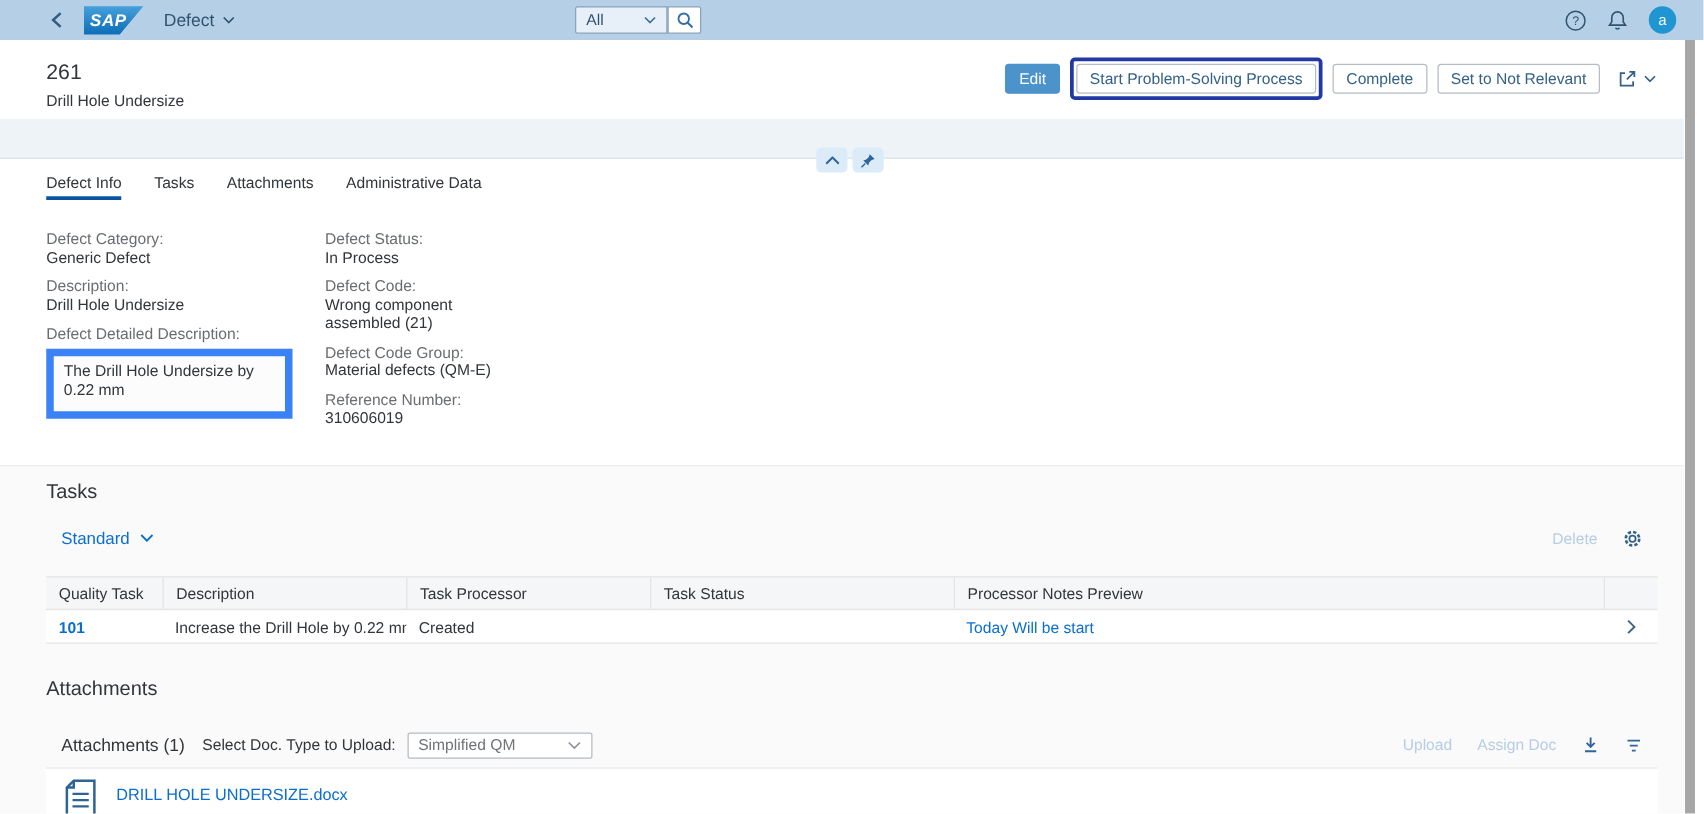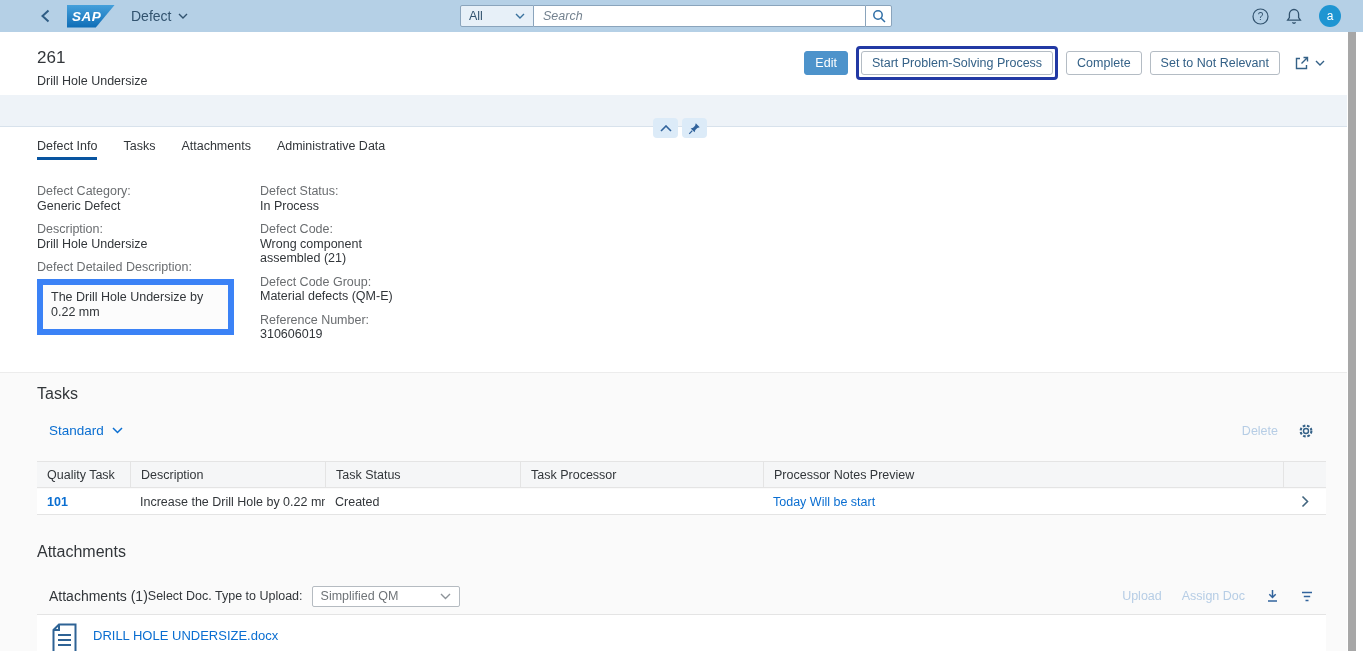--- a/index.html
+++ b/index.html
@@ -101,21 +101,21 @@
     background:repeating-linear-gradient(90deg,#c7cbd3 0 9px,#e3e2e0 9px 17px,#b8becb 17px 26px,#dad6d9 26px 34px,#c3c9d4 34px 43px);
     filter:blur(1.1px); }
   .row-chevron { display:flex; justify-content:center; color:#42657f; }
 
   
   .attach-section { position:absolute; left:0; top:535px; width:1347px; height:116px; background:#fafafa; }
   .attach-title { position:absolute; left:37px; top:8px; }
   .attach-toolbar { position:absolute; left:37px; right:21px; top:43px; height:37px; border-bottom:1px solid #e4e4e4;
     display:flex; align-items:center; padding:0 12px; }
   .attach-count { font-size:14px; color:#32363a; }
-  .doctype-label { font-size:12.5px; color:#32363a; }
+  .doctype-label { margin-left:14px; font-size:12.5px; color:#32363a; }
   .doctype-select { margin-left:9px; width:148px; height:21px; background:#fff; border:1px solid #b5bbc1; border-radius:2px;
     display:flex; align-items:center; justify-content:space-between; padding:0 8px; color:#6f7478; font-size:12.5px; cursor:pointer; }
   .attach-actions { margin-left:auto; display:flex; align-items:center; gap:20px; }
   .icon-btn { color:#31639c; cursor:pointer; }
   .file-row { position:absolute; left:37px; right:21px; top:80px; height:40px; background:#fff;
     display:flex; align-items:center; gap:15px; padding-left:14px; cursor:pointer; }
   .file-icon { color:#2e6395; margin-top:8px; }
   .file-name { font-size:13px; color:#0a6ed1; }
 
   
@@ -141,21 +141,20 @@
           </svg>
       </span>
     </div>
     <div class="shell-search">
       <span class="search-scope">
         <span>All</span>
         <svg width="10" height="6" viewBox="0 0 10 6">
             <path d="M1 1 L5 5 L9 1" fill="none" stroke="#3a729e" stroke-width="1.4"></path>
           </svg>
       </span>
-      <input class="search-input" type="text" placeholder="Search" style="">
       <span class="search-btn">
         <svg width="14" height="14" viewBox="0 0 14 14">
             <circle cx="6" cy="6" r="4.2" fill="none" stroke="currentColor" stroke-width="1.5"></circle>
             <path d="M9.2 9.2 L13 13" stroke="currentColor" stroke-width="1.5"></path>
           </svg>
       </span>
     </div>
     <div class="shell-right">
       <span class="shell-icon">
         <svg width="17" height="17" viewBox="0 0 17 17">
@@ -265,22 +264,22 @@
           <svg width="16" height="16" viewBox="0 0 16 16">
               <circle cx="8" cy="8" r="5.4" fill="none" stroke="currentColor" stroke-width="2.1" stroke-dasharray="2.6 1.7"></circle>
               <circle cx="8" cy="8" r="2.5" fill="none" stroke="currentColor" stroke-width="1.4"></circle>
             </svg>
         </span>
       </span>
     </div>
     <div class="table-head">
       <span class="th">Quality Task</span>
       <span class="th">Description</span>
+      <span class="th">Task Processor</span>
       <span class="th">Task Status</span>
-      <span class="th">Task Processor</span>
       <span class="th">Processor Notes Preview</span>
       <span class="th"></span>
     </div>
     <div class="table-row">
       <span class="td key">101</span>
       <span class="td">Increase the Drill Hole by 0.22 mm</span>
       <span class="td">Created</span>
       <span><span class="redacted"></span></span>
       <span class="td link">Today Will be start</span>
       <span class="row-chevron">

